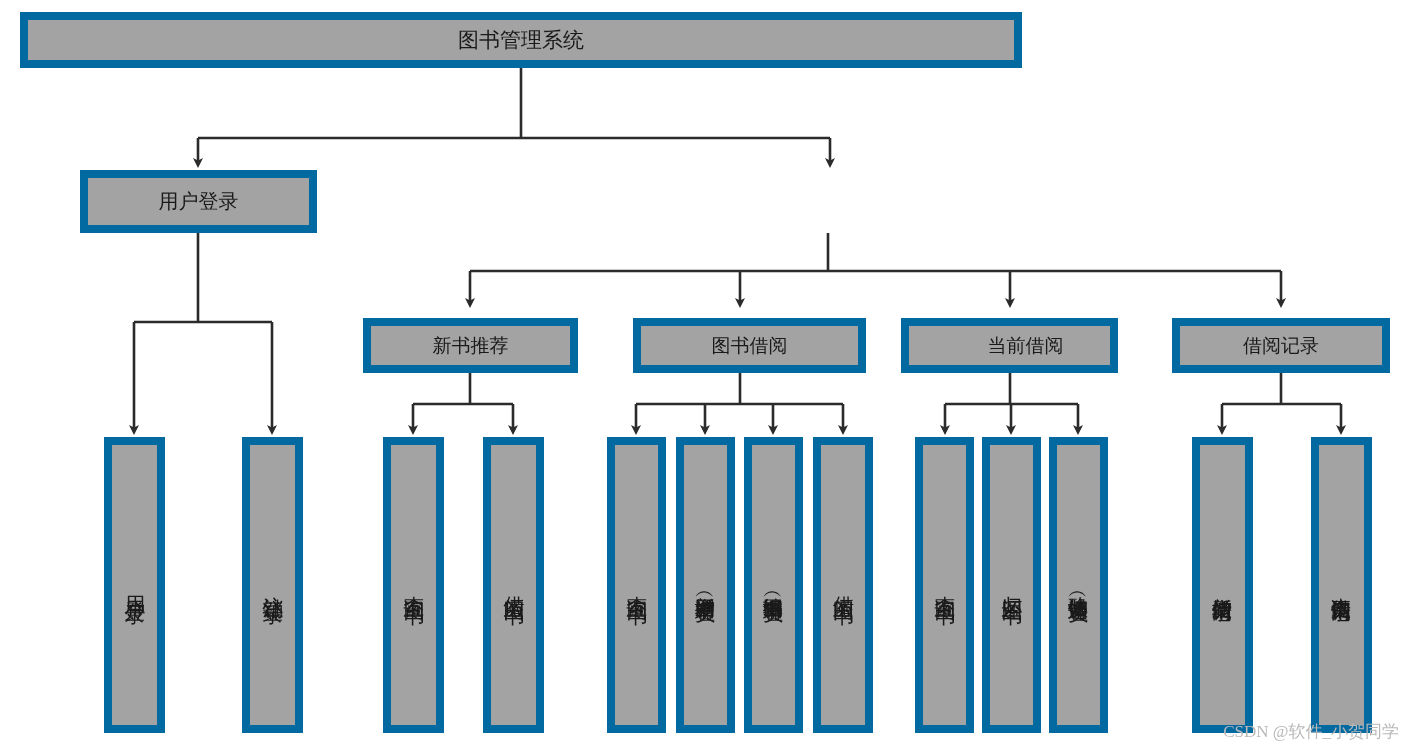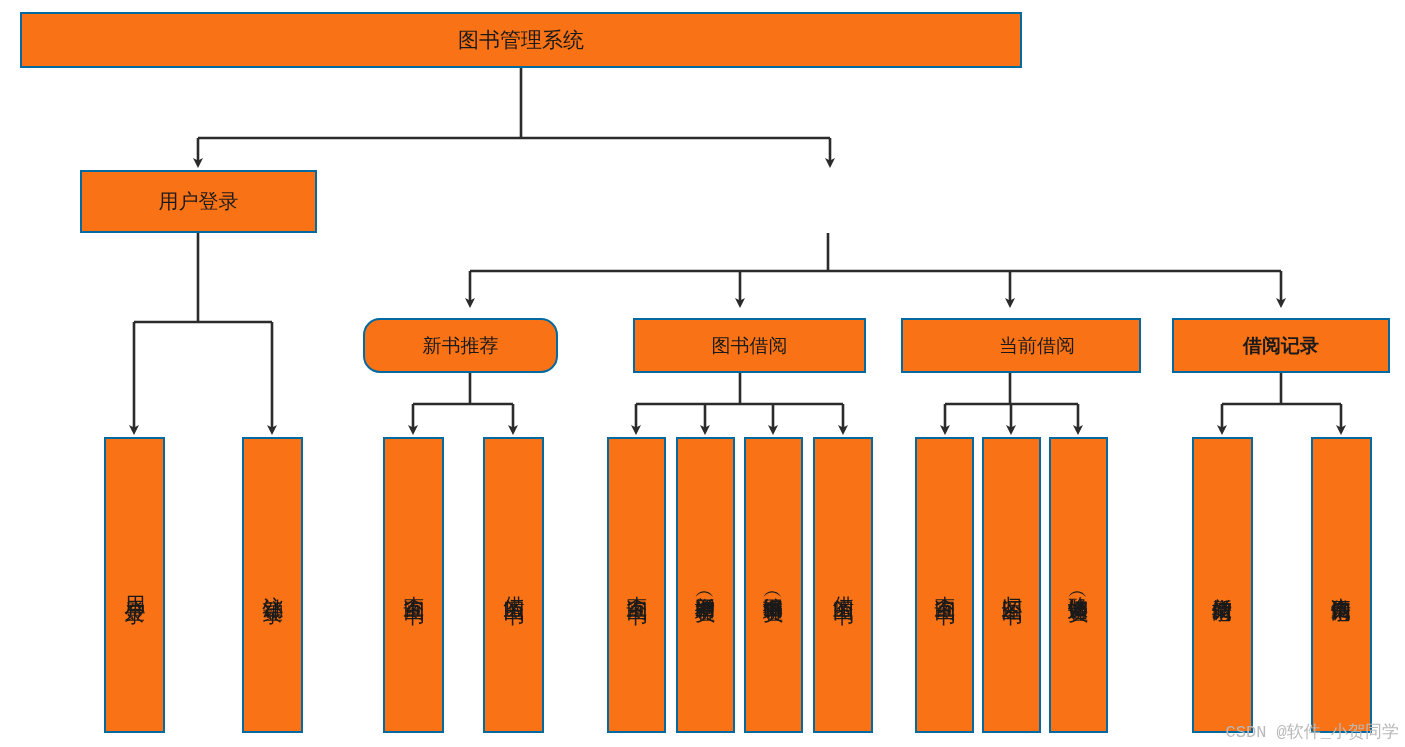--- a/index.html
+++ b/index.html
@@ -12,22 +12,22 @@
   }
   #canvas{position:relative;width:1405px;height:747px;}
 
   
   #wires{position:absolute;left:0;top:0;width:1405px;height:747px;}
 
   
   .node{
     position:absolute;
     box-sizing:border-box;
-    background:#f97316;
-    border:2px solid #0369a1;
+    background:#a3a3a3;
+    border:8px solid #0369a1;
     display:flex;
     align-items:center;
     justify-content:center;
     color:#1a1a1a;
     line-height:1.15;
   }
   .node .cap{
     display:block;
     text-align:center;
     white-space:pre;
@@ -56,21 +56,21 @@
   .node.leaf.tight .cap{ font-size:20px; letter-spacing:1px; }
 
   
   #watermark{
     position:absolute;
     right:6px;
     bottom:4px;
     font-size:17px;
     color:#b9b9b9;
     white-space:nowrap;
-    font-family:Liberation Mono, monospace;
+    font-family:Liberation Serif, serif;
     margin-top:31px;
   }
 </style>
 </head>
 <body>
 
 <div id="canvas">
 
   <svg id="wires" viewBox="0 0 1405 747" width="1405" height="747" aria-hidden="true">
     <defs>
@@ -124,33 +124,33 @@
 
   <div class="node root" style="left:20px;top:12px;width:1002px;height:56px;">
     <span class="cap">图书管理系统</span>
   </div>
 
   <div class="node h1" style="left:80px;top:170px;width:237px;height:63px;">
     <span class="cap">用户登录</span>
   </div>
 
 
-  <div class="node h2" style="left:363px;top:318px;width:195px;height:55px;border-radius:17px;">
+  <div class="node h2" style="left:363px;top:318px;width:215px;height:55px;">
     <span class="cap">新书推荐</span>
   </div>
 
   <div class="node h2" style="left:633px;top:318px;width:233px;height:55px;">
     <span class="cap">图书借阅</span>
   </div>
 
-  <div class="node h2" style="left:901px;top:318px;width:240px;height:55px;padding-left:32px;">
+  <div class="node h2" style="left:901px;top:318px;width:217px;height:55px;padding-left:32px;">
     <span class="cap">当前借阅</span>
   </div>
 
-  <div class="node h2" style="left:1172px;top:318px;width:218px;height:55px;font-weight:bold;">
+  <div class="node h2" style="left:1172px;top:318px;width:218px;height:55px;">
     <span class="cap">借阅记录</span>
   </div>
 
   <div class="node leaf" style="left:104px;top:437px;width:61px;height:296px;">
     <span class="cap">用户登录</span>
   </div>
 
   <div class="node leaf" style="left:242px;top:437px;width:61px;height:296px;">
     <span class="cap">注销登录</span>
   </div>

